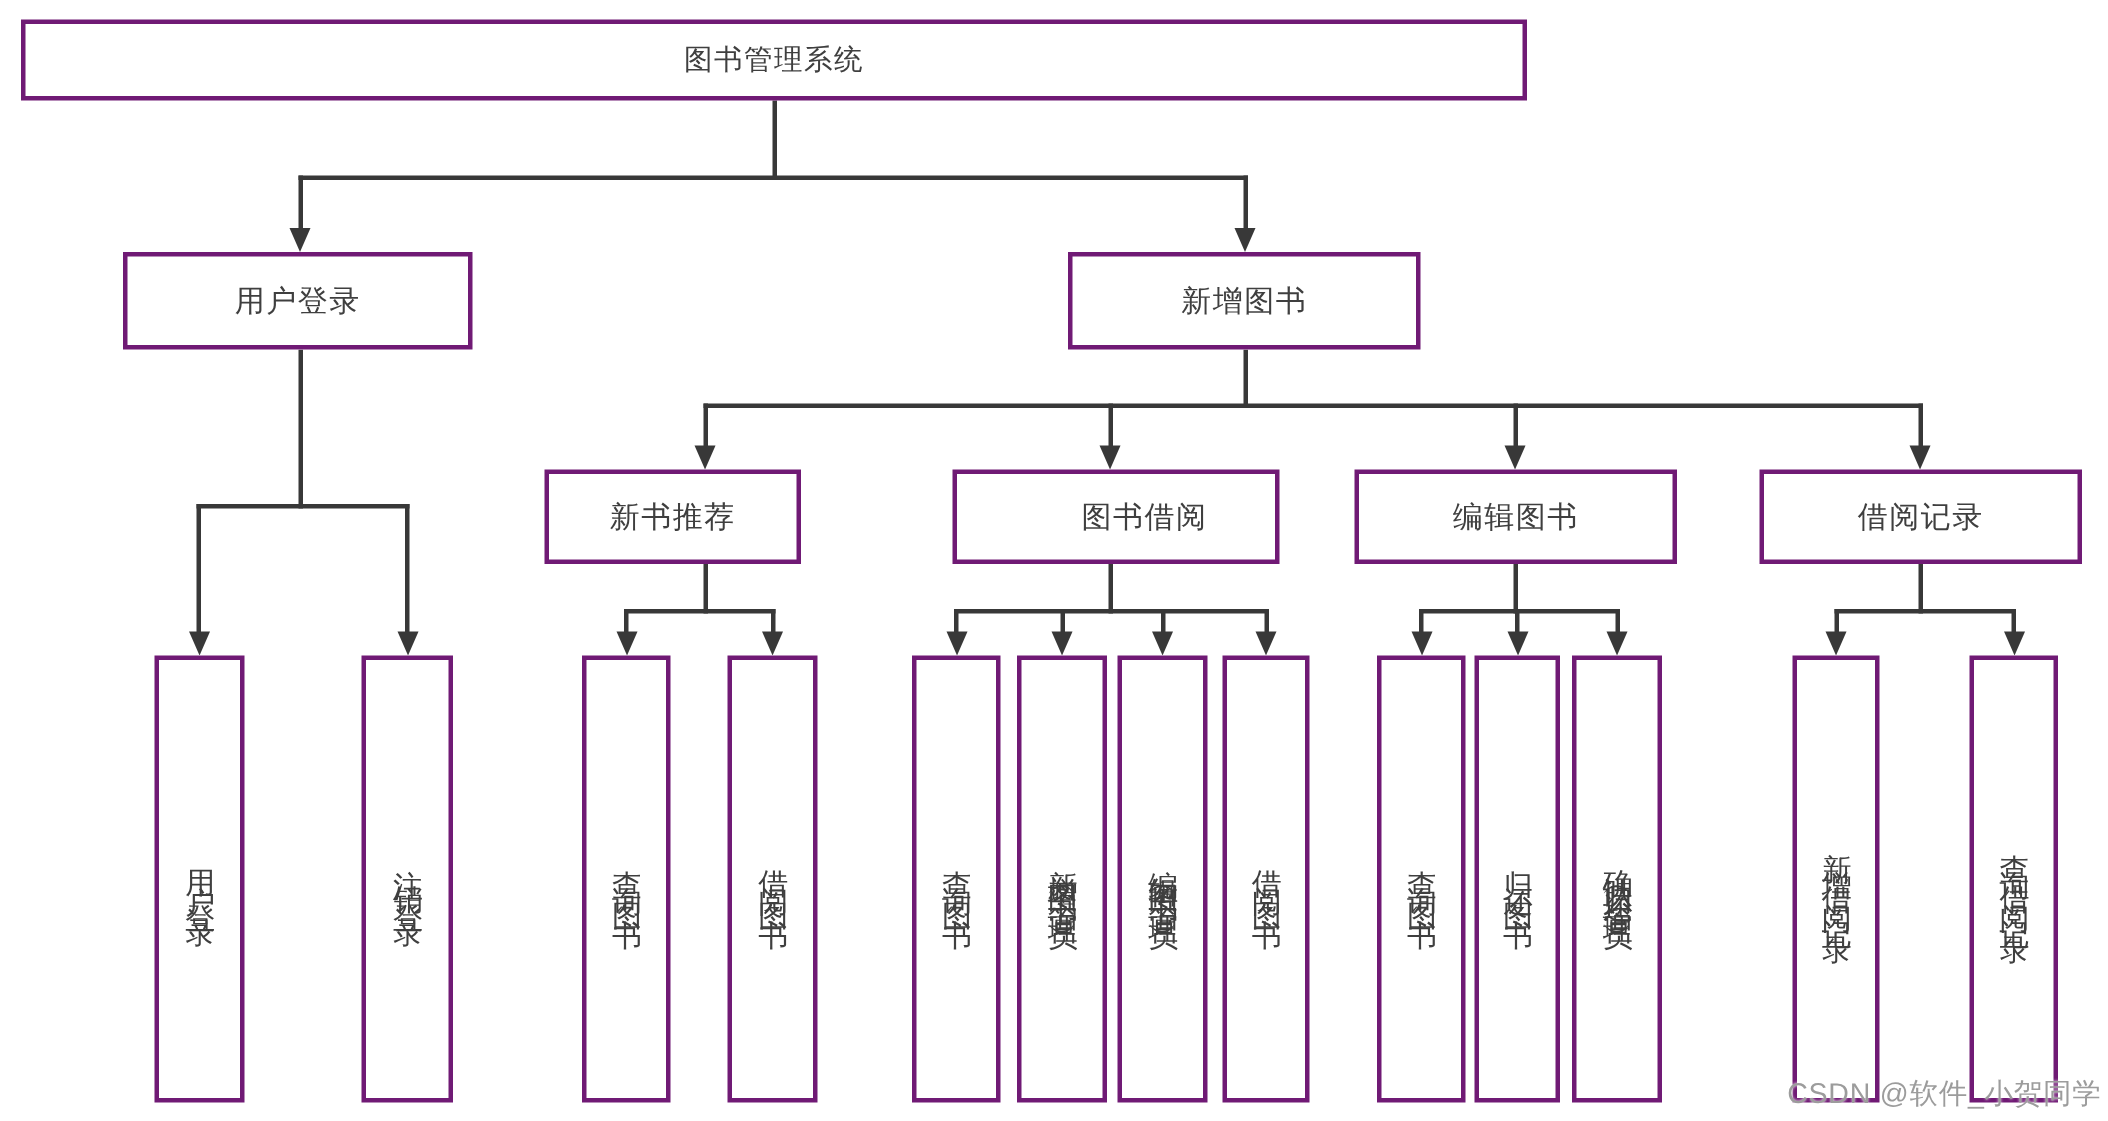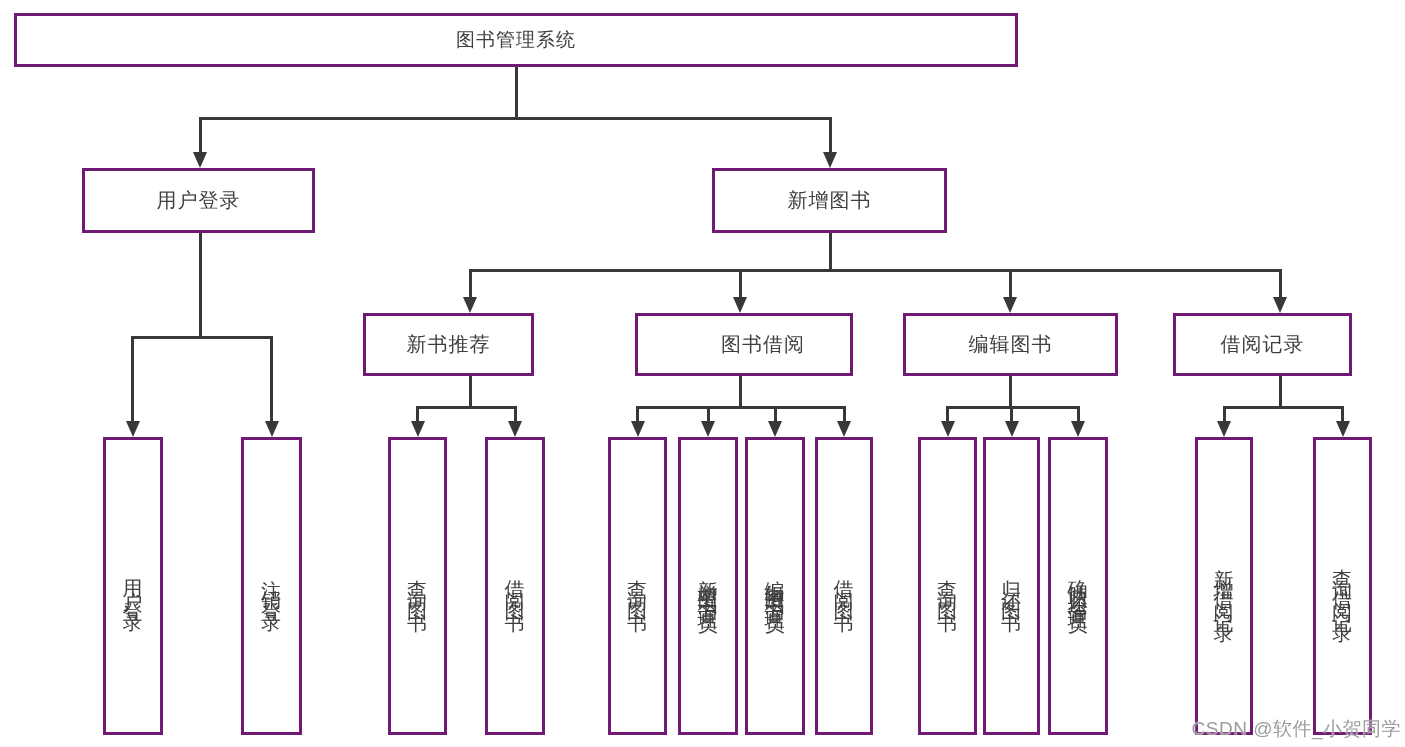--- a/index.html
+++ b/index.html
@@ -74,21 +74,21 @@
 
   <div class="box hbox" style="left:363px;top:313px;width:171px;height:63px;">
     <span>新书推荐</span>
   </div>
   <div class="box hbox" style="left:635px;top:313px;width:218px;height:63px;padding-left:38px;">
     <span>图书借阅</span>
   </div>
   <div class="box hbox" style="left:903px;top:313px;width:215px;height:63px;">
     <span>编辑图书</span>
   </div>
-  <div class="box hbox" style="left:1173px;top:313px;width:179px;height:63px;">
+  <div class="box hbox" style="left:1173px;top:313px;width:215px;height:63px;">
     <span>借阅记录</span>
   </div>
 
   <div class="line" style="left:469px;top:376px;width:3px;height:33px;"></div>
   <div class="line" style="left:416px;top:406px;width:101px;height:3px;"></div>
   <div class="line" style="left:416px;top:406px;width:3px;height:17px;"></div>
   <div class="line" style="left:514px;top:406px;width:3px;height:17px;"></div>
   <div class="arrow" style="left:411px;top:421px;"></div>
   <div class="arrow" style="left:508px;top:421px;"></div>
 

